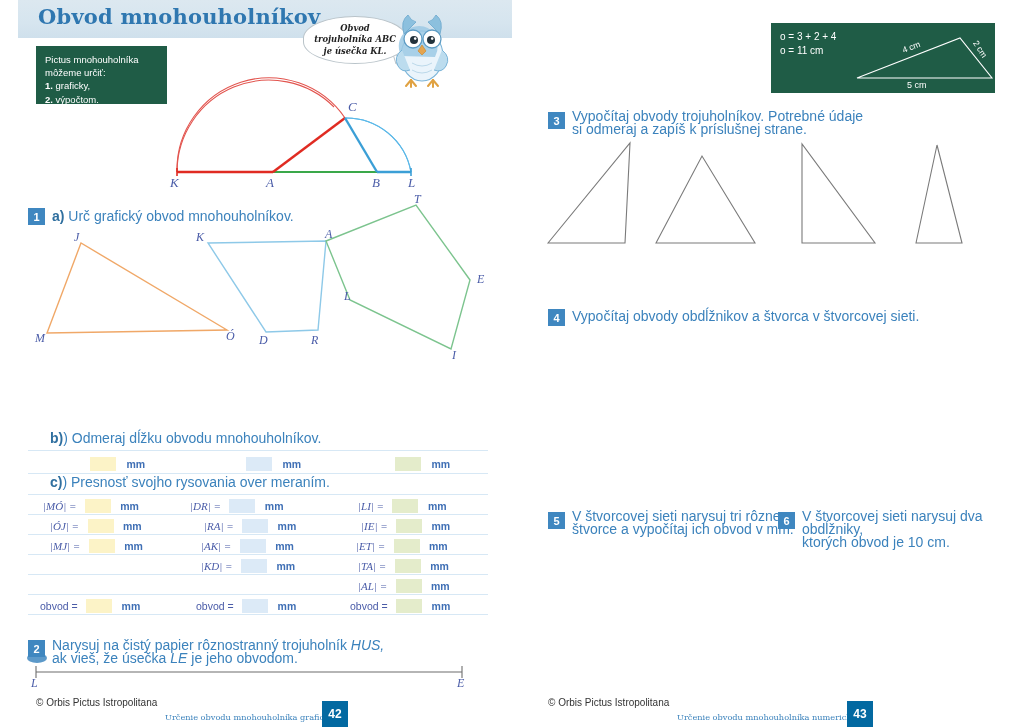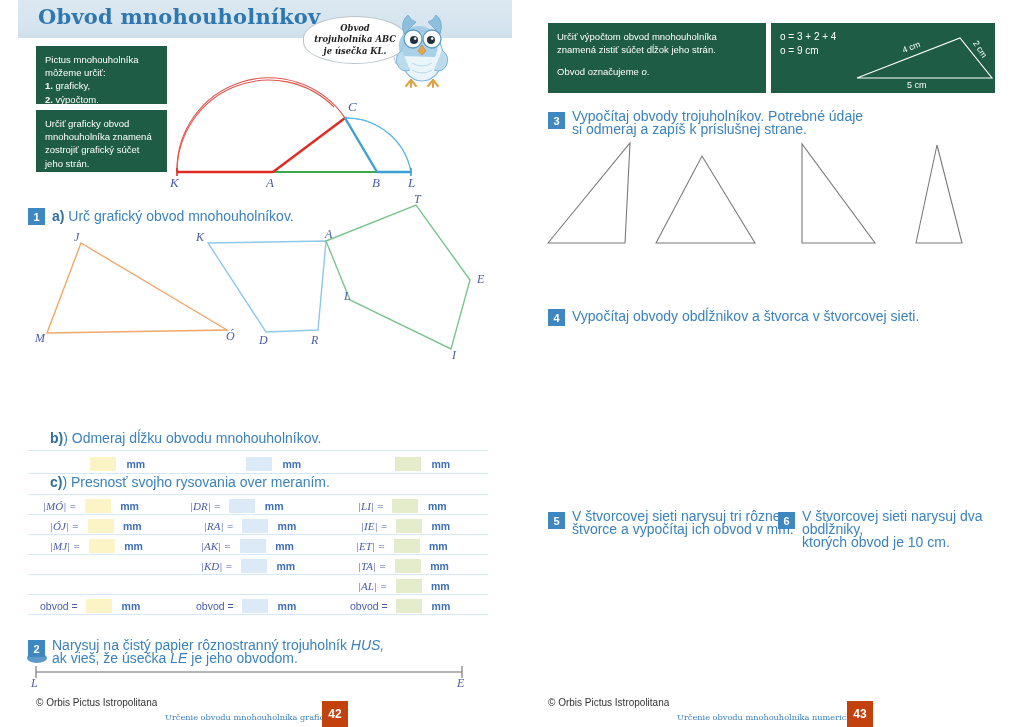--- a/index.html
+++ b/index.html
@@ -80,42 +80,39 @@
     font-family:"Liberation Serif", serif;font-weight:400;
   }
   .lbl-obvod{color:#4a5ca8;font-size:10.5px;font-family:"Liberation Sans",sans-serif;}
 
   .cell{position:absolute;white-space:nowrap;}
 
   
   .copyright{position:absolute;font-size:10px;color:#333;}
   .foot-note{position:absolute;font-family:"DejaVu Serif",serif;font-size:8.2px;color:#3b82bc;white-space:nowrap;}
   .foot-num{
-    position:absolute;width:26px;height:26px;background:#c2410c;color:#fff;
+    position:absolute;width:26px;height:26px;background:#0369a1;color:#fff;
     font-weight:700;font-size:12px;display:flex;align-items:center;justify-content:center;
   }
 </style>
 </head>
 <body>
 
 <div class="page" id="left-page">
 
   <div class="header-band"></div>
   <div class="page-title">Obvod mnohouholníkov</div>
 
   <div class="green-box" id="gb1">
     <div>Pictus mnohouholníka</div>
     <div>môžeme určiť:</div>
     <div><b>1.</b><span> graficky,</span></div>
     <div><b>2.</b><span> výpočtom.</span></div>
   </div>
 
-  <div class="green-box" id="gb2">
-    <span>Určiť graficky obvod mnohouholníka znamená zostrojiť grafický súčet jeho strán.</span>
-  </div>
 
   <div id="speech-bubble">
     <span>
       <span>Obvod</span><br>
       <span>trojuholníka ABC</span><br>
       <span>je úsečka KL.</span>
     </span>
   </div>
   <svg id="speech-tail" viewBox="0 0 22 14">
     <path d="M1,2 L20,9 L4,12 Z" fill="#fff" stroke="#b9c3c9" stroke-width="1"></path>
@@ -328,30 +325,24 @@
   <div class="cell mathlab" style="left:31px;top:676px;font-size:12px;">L</div>
   <div class="cell mathlab" style="left:457px;top:676px;font-size:12px;">E</div>
 
   <div class="copyright" style="left:36px;top:697px;">© Orbis Pictus Istropolitana</div>
   <div class="foot-note" style="left:165px;top:712px;">Určenie obvodu mnohouholníka graficky.</div>
   <div class="foot-num" style="left:322px;top:701px;">42</div>
 </div>
 
 <div class="page" id="right-page">
 
-  <div class="green-box" id="gb3" style="left:36px;top:23px;">
-    <div>Určiť výpočtom obvod mnohouholníka</div>
-    <div>znamená zistiť súčet dĺžok jeho strán.</div>
-    <div style="height:9px;"></div>
-    <div><span>Obvod označujeme </span><i>o</i><span>.</span></div>
-  </div>
 
   <div class="green-box" id="gb4" style="left:259px;top:23px;">
     <div class="formula">o = 3 + 2 + 4</div>
-    <div class="formula">o = 9 cm</div>
+    <div class="formula">o = 11 cm</div>
   </div>
   <svg style="position:absolute;left:340px;top:30px;width:150px;height:60px;" viewBox="0 0 150 60">
     <polygon points="5,48 108,8 140,48" fill="none" stroke="#ffffff" stroke-width="1.1"></polygon>
   </svg>
   <div style="position:absolute;left:390px;top:42px;color:#fff;font-size:8.5px;transform:rotate(-21deg);">4 cm</div>
   <div style="position:absolute;left:459px;top:44px;color:#fff;font-size:8.5px;transform:rotate(57deg);">2 cm</div>
   <div style="position:absolute;left:395px;top:80px;color:#fff;font-size:9px;">5 cm</div>
 
   <div class="ex-badge" style="left:36px;top:112px;">3</div>
   <div class="ex-text" style="left:60px;top:110px;">

